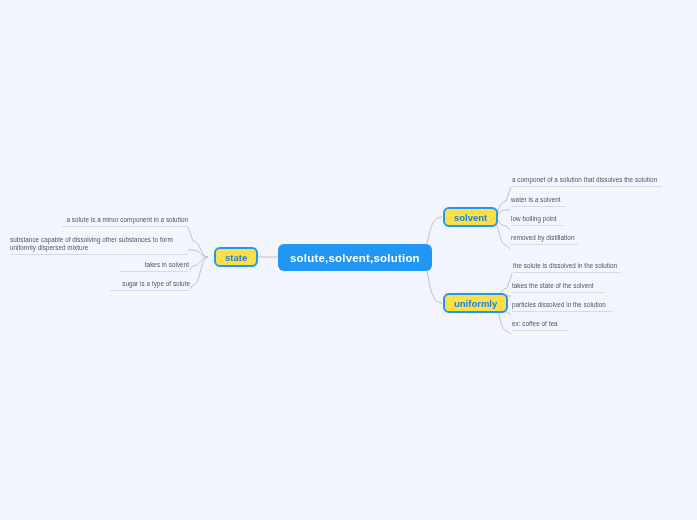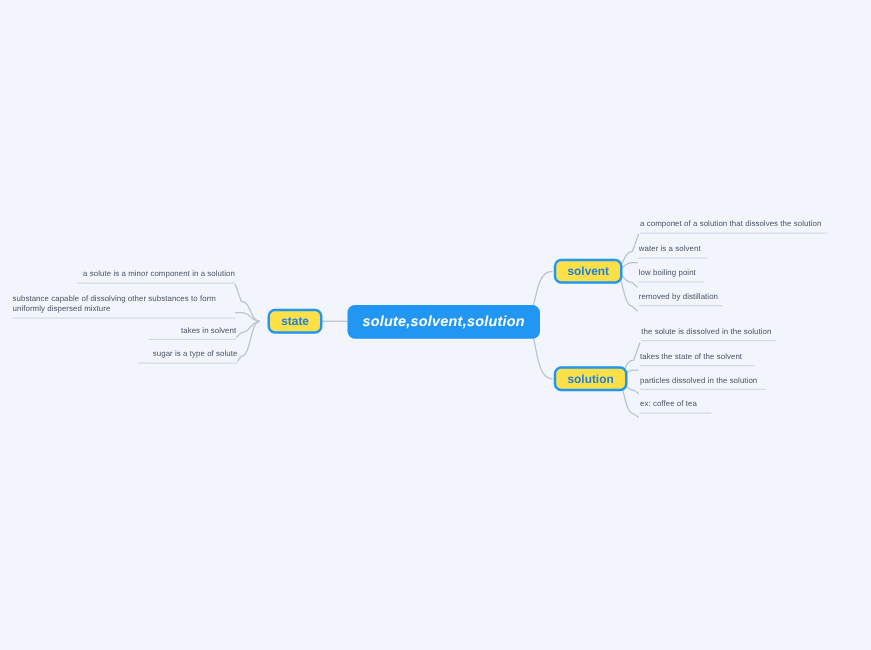--- a/index.html
+++ b/index.html
@@ -105,21 +105,21 @@
       <path d="M491,217 C499,217 498,226 506,226 L510,230"></path>
       <path d="M491,217 C499,217 498,245 506,245 L510,249"></path>
 
       <path d="M492,303 C500,303 499,288 507,288 L512,274"></path>
       <path d="M492,303 C500,303 499,296 507,296 L511,296"></path>
       <path d="M492,303 C500,303 499,312 507,312 L511,315"></path>
       <path d="M492,303 C500,303 499,331 507,331 L511,334"></path>
     </g>
   </svg>
 
-  <div class="node root-node" style="left:278px; top:244px;font-style:italic;">solute,solvent,solution</div>
+  <div class="node root-node" style="left:278px; top:244px;">solute,solvent,solution</div>
 
   <div class="node branch-node" style="left:214px; top:247px;">state</div>
 
   <div class="node leaf-node align-right" style="left:62px; top:216px; width:126px;">a solute is a minor component in a solution</div>
 
   <div class="node leaf-node multiline" style="left:10px; top:236px; width:178px;">substance capable of dissolving other substances to form uniformly dispersed mixture</div>
 
   <div class="node leaf-node align-right" style="left:119px; top:261px; width:70px;">takes in solvent</div>
 
   <div class="node leaf-node align-right" style="left:110px; top:280px; width:80px;">sugar is a type of solute</div>
@@ -127,21 +127,21 @@
   <div class="node branch-node" style="left:443px; top:207px;">solvent</div>
 
   <div class="node leaf-node" style="left:512px; top:176px; width:150px;">a componet of a solution that dissolves the solution</div>
 
   <div class="node leaf-node" style="left:511px; top:196px; width:55px;">water is a solvent</div>
 
   <div class="node leaf-node" style="left:511px; top:215px; width:52px;">low boiling point</div>
 
   <div class="node leaf-node" style="left:511px; top:234px; width:67px;">removed by distillation</div>
 
-  <div class="node branch-node" style="left:443px; top:293px;">solution</div>
+  <div class="node branch-node" style="left:443px; top:293px;">uniformly</div>
 
   <div class="node leaf-node" style="left:513px; top:262px; width:108px;">the solute is dissolved in the solution</div>
 
   <div class="node leaf-node" style="left:512px; top:282px; width:92px;">takes the state of the solvent</div>
 
   <div class="node leaf-node" style="left:512px; top:301px; width:101px;">particles dissolved in the solution</div>
 
   <div class="node leaf-node" style="left:512px; top:320px; width:57px;">ex: coffee of tea</div>
 
 </div>

